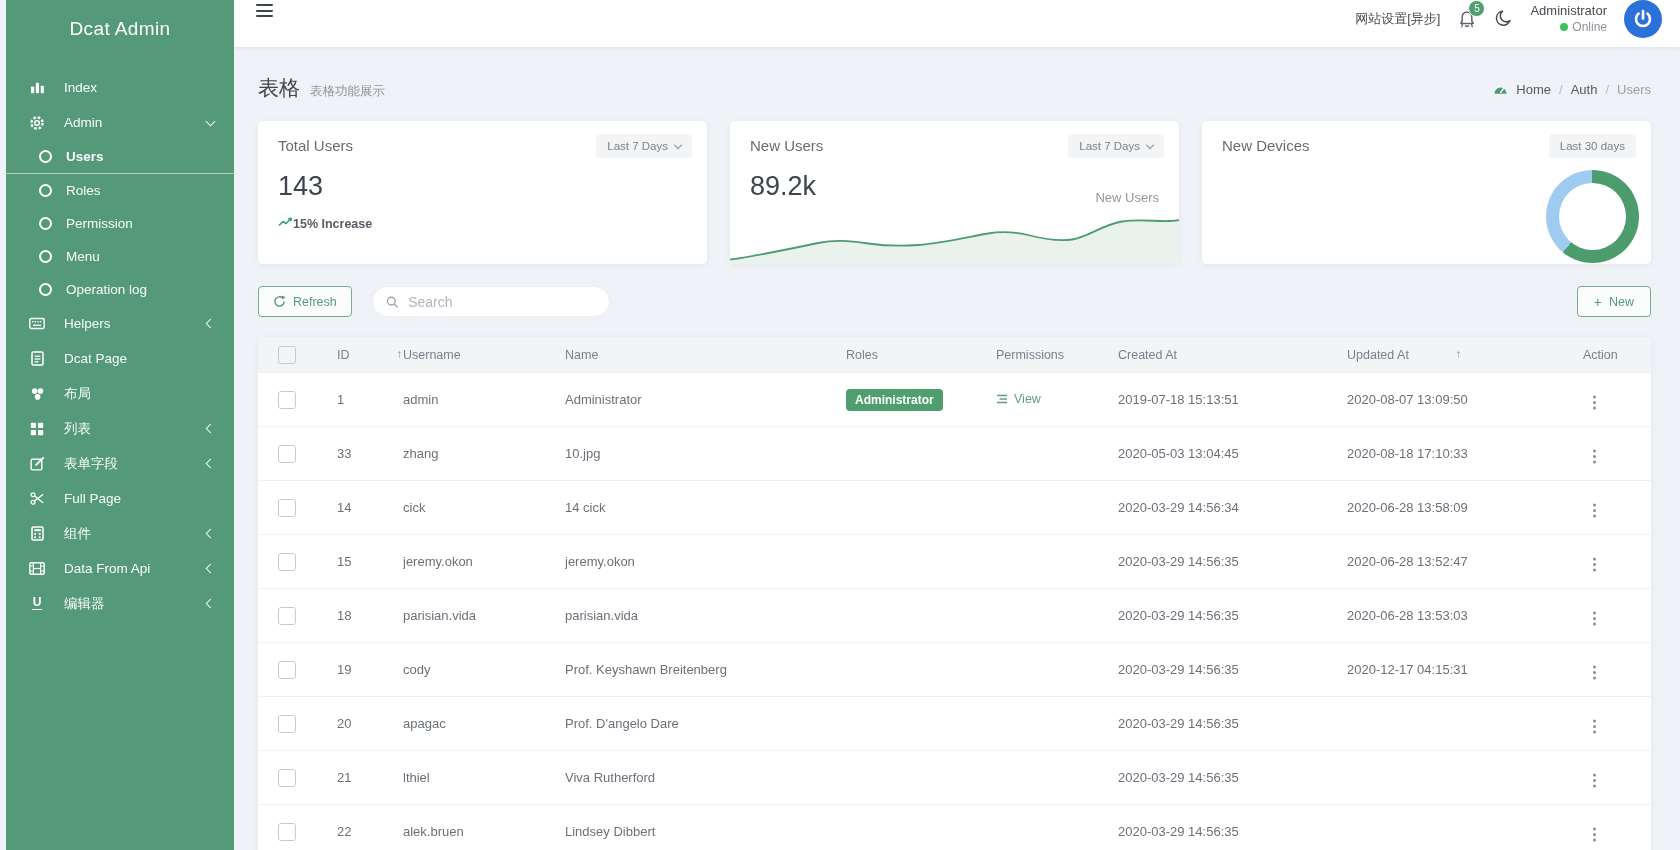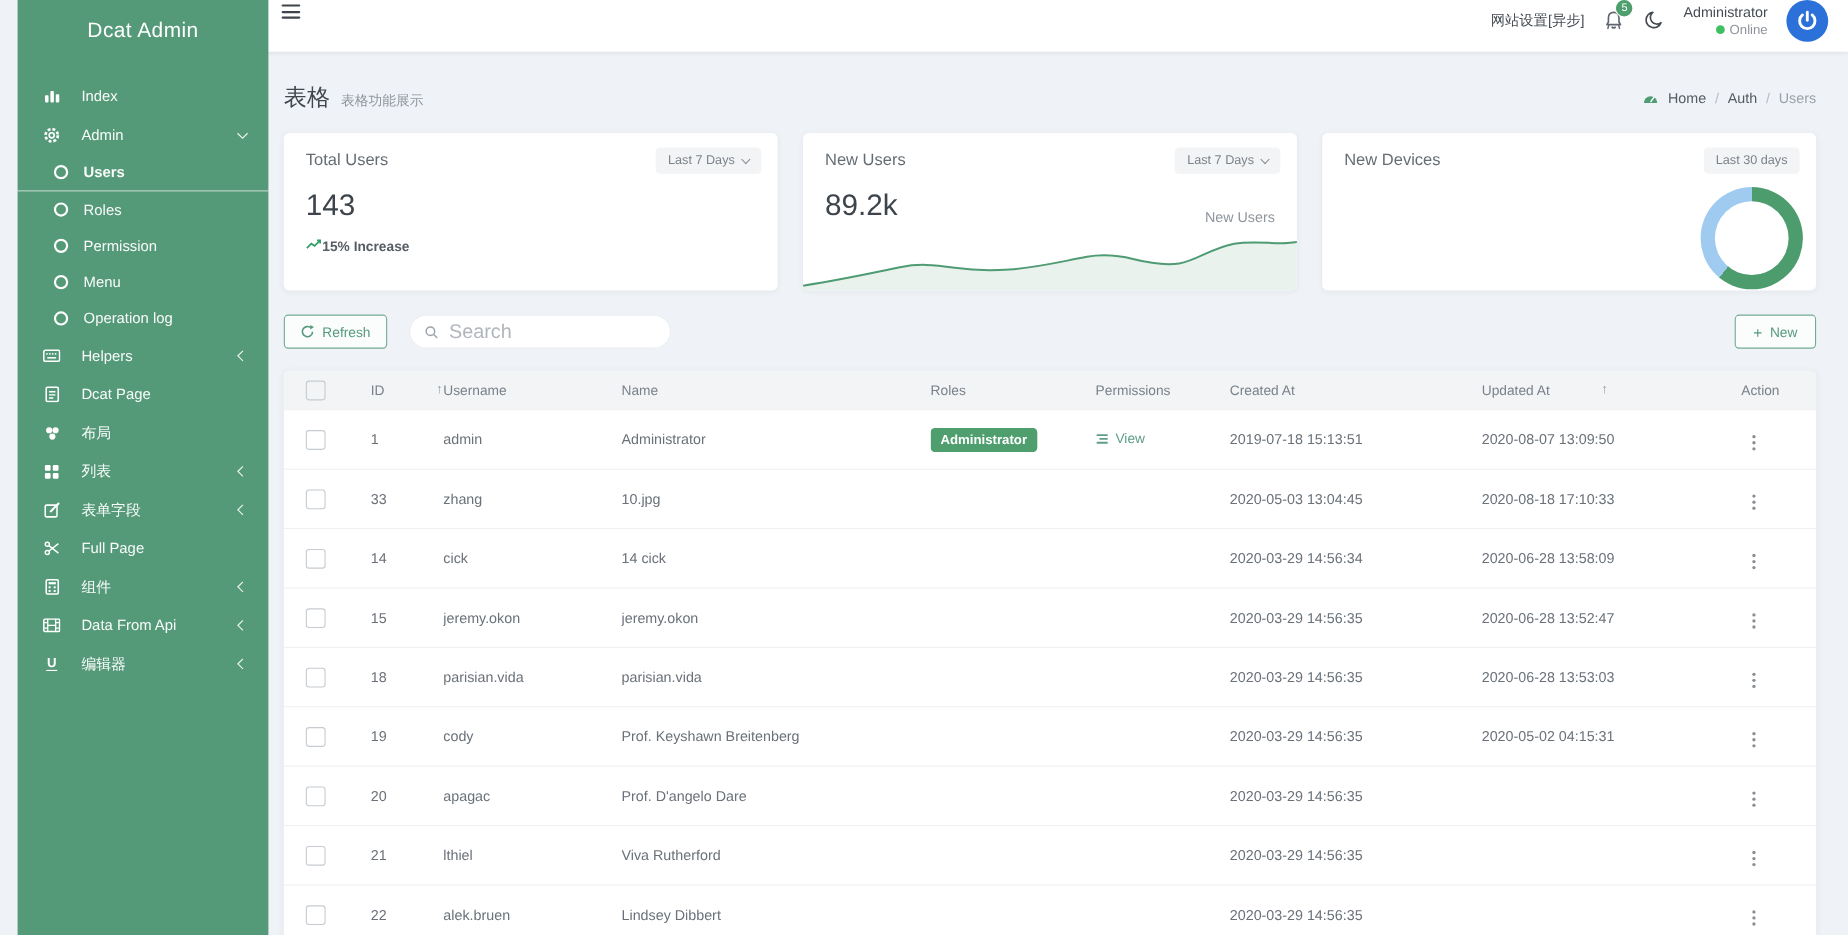--- a/index.html
+++ b/index.html
@@ -3,21 +3,21 @@
 <meta charset="utf-8">
 <style>
   html,body{margin:0;padding:0;}
   body{
     width:1680px;height:850px;overflow:hidden;position:relative;
     background:#eff2f6;
     font-family:"Liberation Sans","DejaVu Sans",sans-serif;
     -webkit-font-smoothing:antialiased;
   }
   
-  .sidebar{position:absolute;left:16px;top:0;width:228px;height:850px;background:#559a78;color:#fff;z-index:5;}
+  .sidebar{position:absolute;left:6px;top:0;width:228px;height:850px;background:#559a78;color:#fff;z-index:5;}
   .brand{height:58px;display:flex;align-items:center;justify-content:center;font-size:19px;letter-spacing:.4px;color:#fff;}
   .menu{padding-top:12px;}
   .mitem{display:flex;align-items:center;height:35px;padding:0 20px 0 22px;font-size:13.5px;color:rgba(255,255,255,.96);cursor:pointer;}
   .mitem .label{margin-left:18px;flex:1;}
   .subitem{display:flex;align-items:center;height:33px;padding:0 20px 0 31px;font-size:13.5px;color:rgba(255,255,255,.96);cursor:pointer;}
   .subitem .label{margin-left:14px;flex:1;}
   .subitem.active .label{font-weight:bold;}
   .subitem.active{border-bottom:1px solid rgba(255,255,255,.55);}
   .sicon{width:18px;height:17px;display:flex;align-items:center;justify-content:center;flex:none;}
   .circle-o{width:13px;height:13px;border:2px solid #fff;border-radius:50%;box-sizing:border-box;flex:none;margin-left:2px;}
@@ -61,21 +61,21 @@
   .lrow{display:flex;align-items:center;font-size:12.5px;color:#5d646b;height:24px;}
   .ldot{width:11px;height:11px;border-radius:50%;margin-right:8px;flex:none;}
   .llabel{width:88px;}
   .lval{width:60px;}
   .donut{position:absolute;right:12px;top:49px;width:93px;height:93px;border-radius:50%;background:conic-gradient(#4d9c6e 0 61%,#a0cbf1 61% 100%);}
   .donut::after{content:"";position:absolute;inset:13px;background:#fff;border-radius:50%;}
   
   .toolbar{display:flex;align-items:center;margin-top:22px;}
   .btn-outline{border:1px solid #74ab93;color:#569a7c;background:#fbfcfc;border-radius:4px;height:31px;display:flex;align-items:center;gap:7px;padding:0 14px;font-size:12.5px;cursor:pointer;box-sizing:border-box;}
   .search-box{margin-left:20px;width:238px;height:31px;background:#fff;border:1px solid #eceef1;border-radius:16px;display:flex;align-items:center;padding:0 13px;gap:8px;box-sizing:border-box;}
-  .search-box input{border:none;outline:none;font-size:18px;color:#404040;width:100%;background:transparent;font-family:inherit;}
+  .search-box input{border:none;outline:none;font-size:14px;color:#404040;width:100%;background:transparent;font-family:inherit;}
   .search-box input::placeholder{color:#b0b6bc;}
   .btn-new{margin-left:auto;padding:0 16px;}
   
   .table-card{margin-top:20px;background:#fff;border-radius:5px;box-shadow:0 1px 6px rgba(40,50,60,.06);overflow:hidden;}
   .thead,.trow{display:grid;grid-template-columns:79px 66px 162px 281px 150px 122px 229px 236px 57px;align-items:center;}
   .thead{height:35px;background:#f3f4f6;font-size:12.5px;color:#79828b;}
   .trow{height:53px;font-size:13px;color:#6a7179;border-top:1px solid #eef0f3;background:#fff;}
   .checkbox{width:16px;height:16px;border:1.5px solid #c6cbd1;border-radius:3px;margin-left:20px;display:block;background:#fff;cursor:pointer;box-sizing:content-box;}
   .thead .checkbox{background:transparent;}
   .hcell{display:flex;align-items:flex-start;gap:40px;}
@@ -472,21 +472,21 @@
     <div class="trow">
       <div>
           <span class="checkbox"></span>
         </div>
       <div class="cell">19</div>
       <div class="cell">cody</div>
       <div class="cell">Prof. Keyshawn Breitenberg</div>
       <div class="cell"></div>
         <div class="cell"></div>
       <div class="cell">2020-03-29 14:56:35</div>
-      <div class="cell">2020-05-02 04:15:31</div>
+      <div class="cell">2020-12-17 04:15:31</div>
       <div><span class="dots"></span></div>
     </div>
 
     <div class="trow">
       <div>
           <span class="checkbox"></span>
         </div>
       <div class="cell">20</div>
       <div class="cell">apagac</div>
       <div class="cell">Prof. D'angelo Dare</div>

